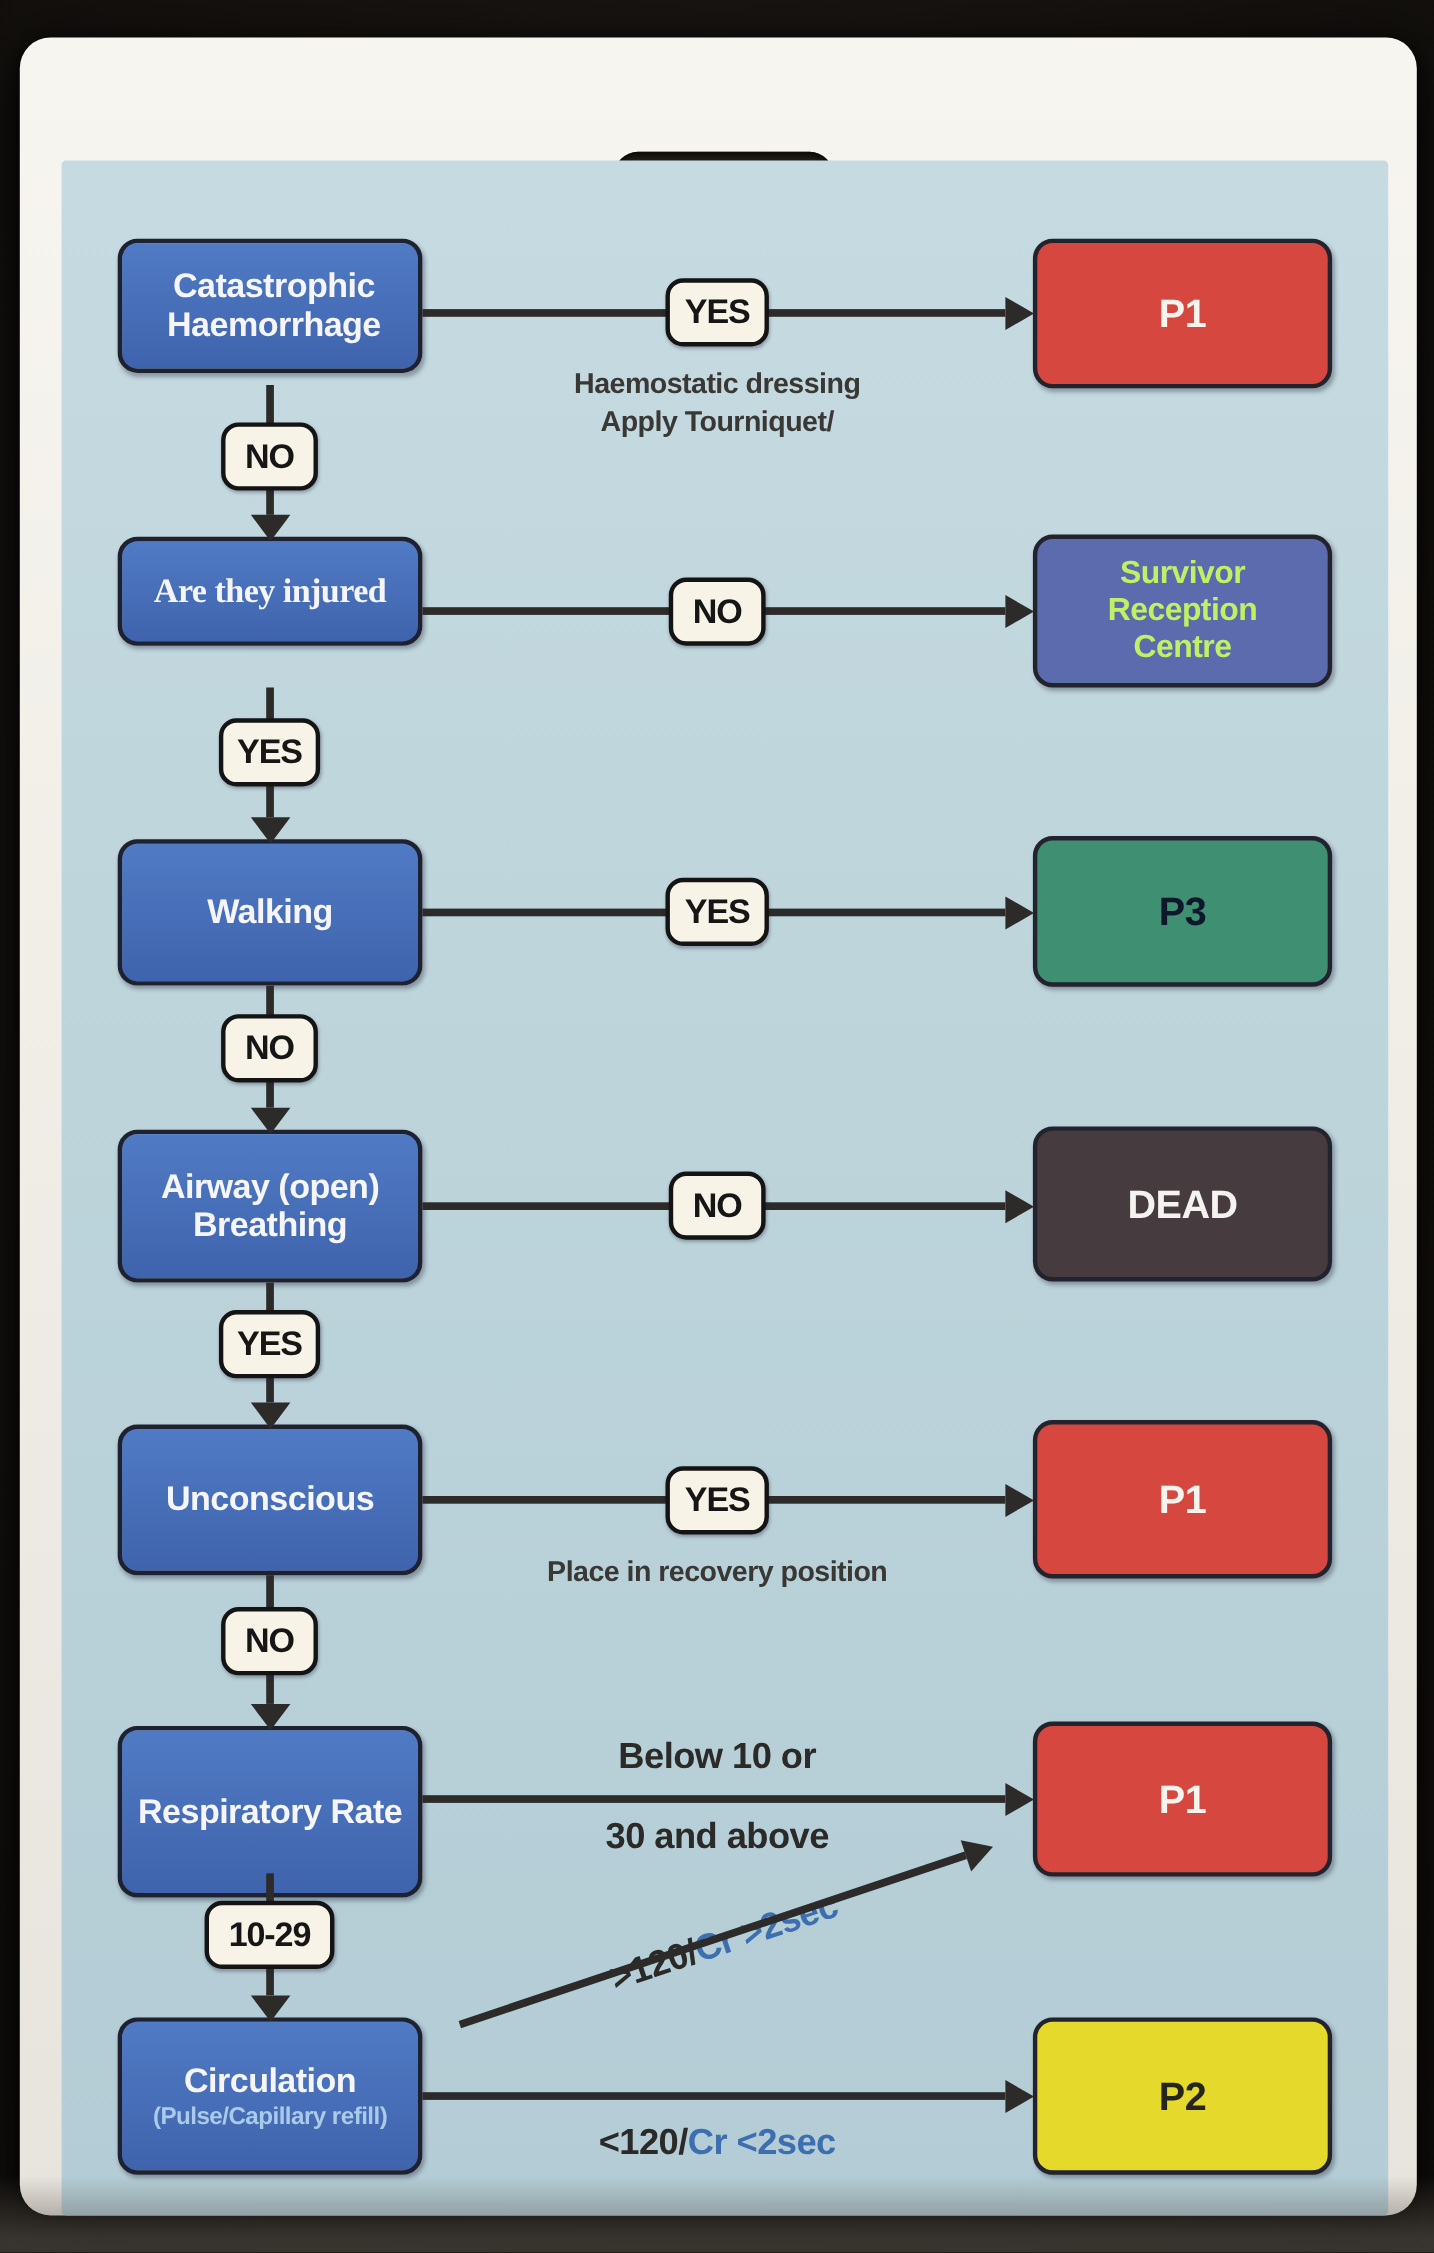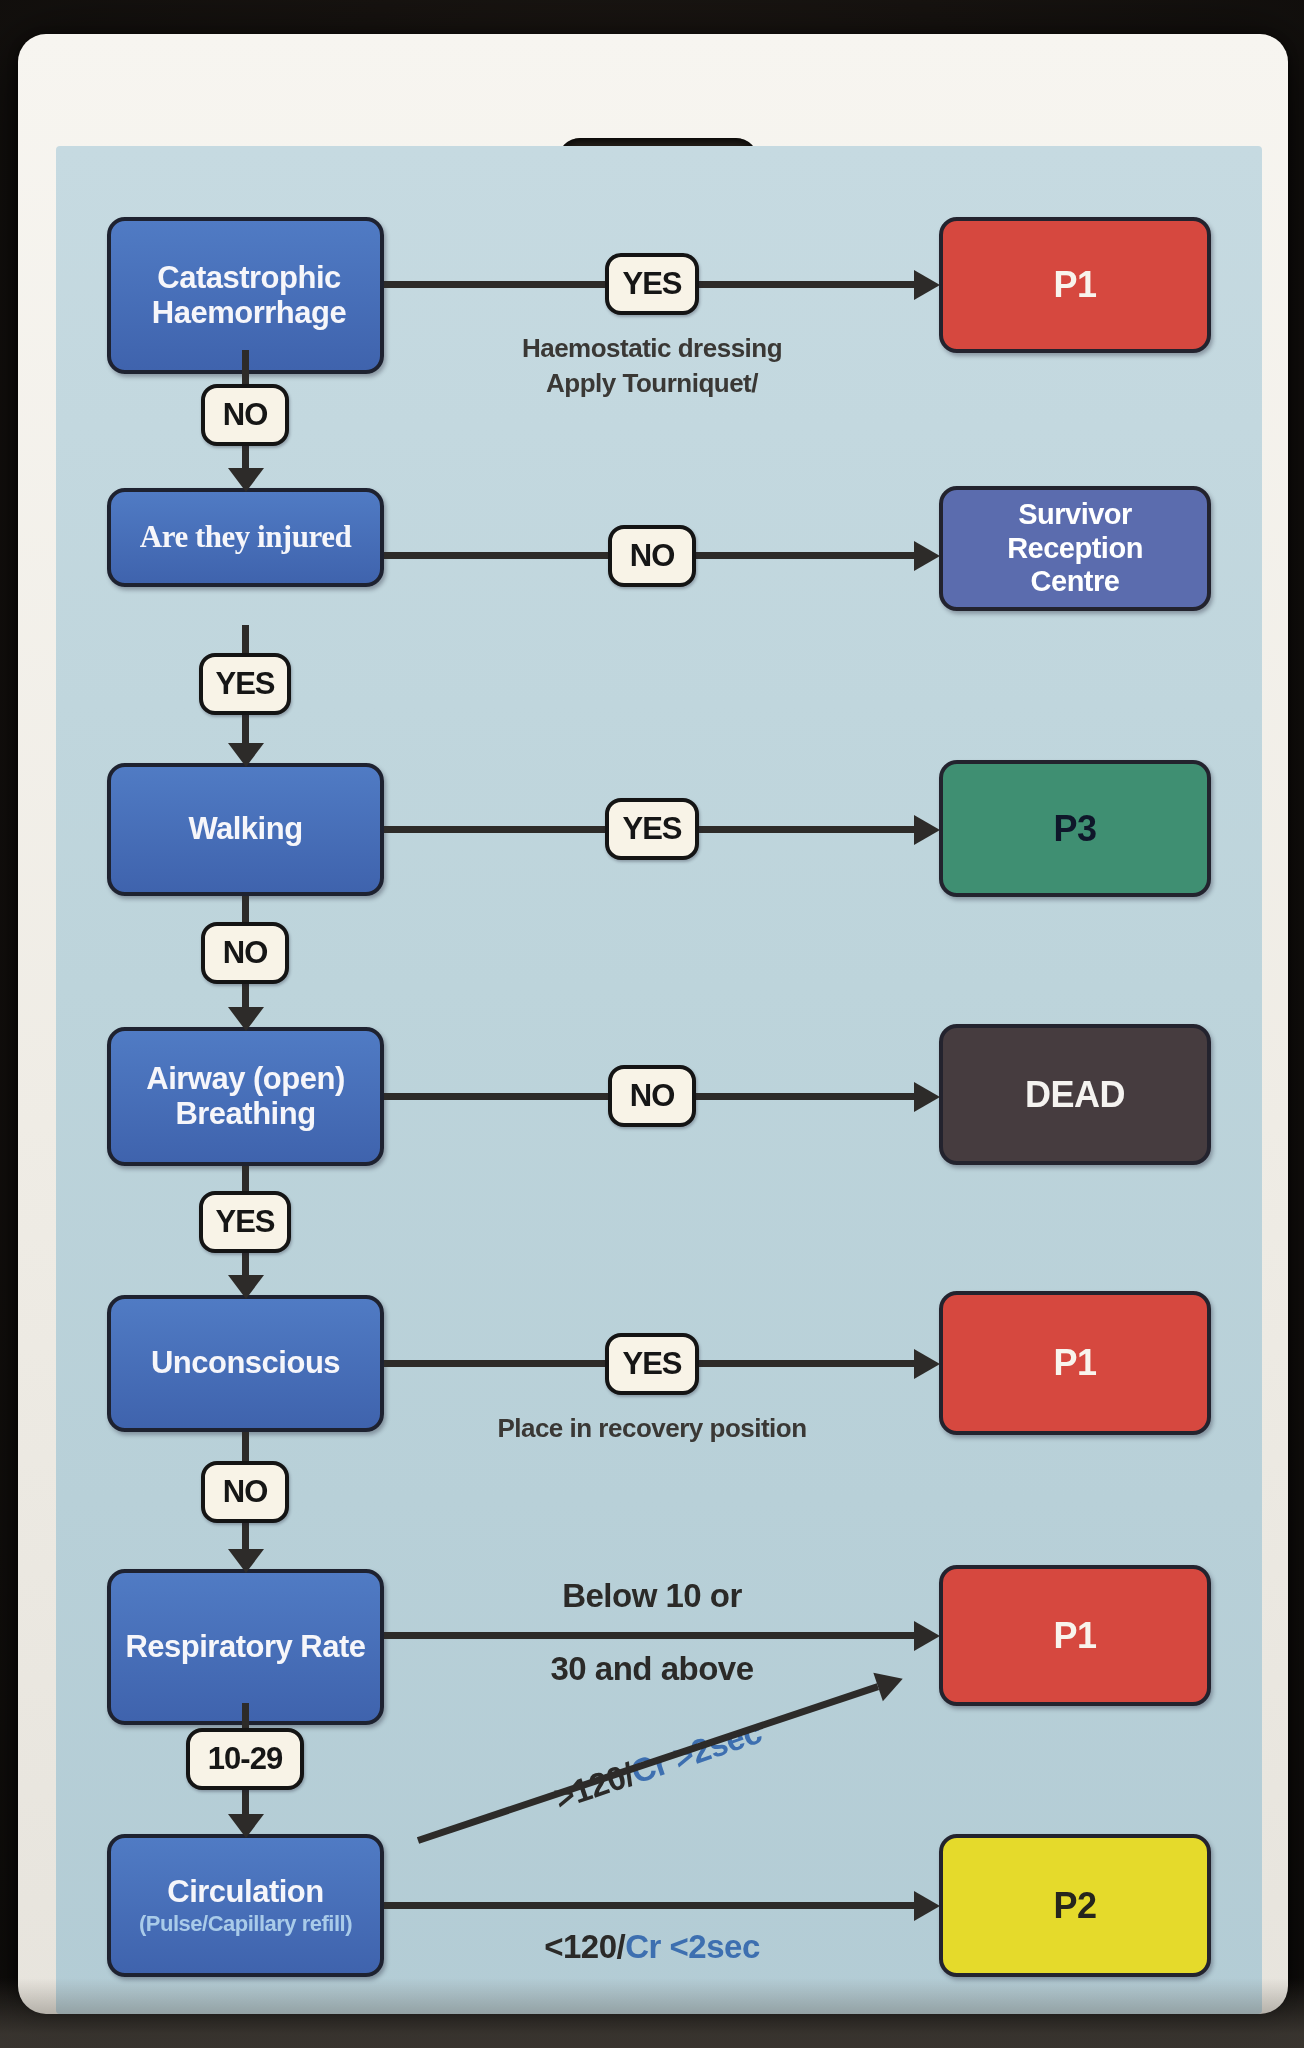--- a/index.html
+++ b/index.html
@@ -82,21 +82,21 @@
   .blue-part{color:#3d6fb0;}
 </style>
 </head>
 <body>
 
 <div class="stage">
   <div class="card">
     <div class="slot"></div>
     <div class="panel"></div>
 
-    <div class="qbox" style="top:183px;height:157px;padding-left:17px;">
+    <div class="qbox" style="top:183px;height:122px;padding-left:17px;">
       <span>Catastrophic Haemorrhage</span>
     </div>
     <div class="h-arrow" style="left:366px;top:247px;width:530px;"></div>
     <div class="pill" style="left:587px;top:219px;width:94px;">
       <span>YES</span>
     </div>
     <div class="note" style="left:434px;top:297px;width:400px;">
       <div>Haemostatic dressing</div>
       <div>Apply Tourniquet/</div>
     </div>
@@ -109,21 +109,21 @@
       <span>NO</span>
     </div>
 
     <div class="qbox" style="top:454px;height:99px;font-family:Liberation Serif, serif;">
       <span>Are they injured</span>
     </div>
     <div class="h-arrow" style="left:366px;top:518px;width:530px;"></div>
     <div class="pill" style="left:590px;top:491px;width:88px;">
       <span>NO</span>
     </div>
-    <div class="rbox small-text" style="top: 452px; height: 125px; background-color: rgb(91, 108, 174); color: #ffffff;">
+    <div class="rbox small-text" style="top: 452px; height: 139px; background-color: rgb(91, 108, 174); color: #bef264;">
       <span>Survivor Reception Centre</span>
     </div>
     <div class="v-line" style="top:591px;height:118px;"></div>
     <div class="v-tri" style="top:709px;"></div>
     <div class="pill" style="left:181px;top:619px;width:92px;">
       <span>YES</span>
     </div>
 
     <div class="qbox" style="top:729px;height:133px;">
       <span>Walking</span>

